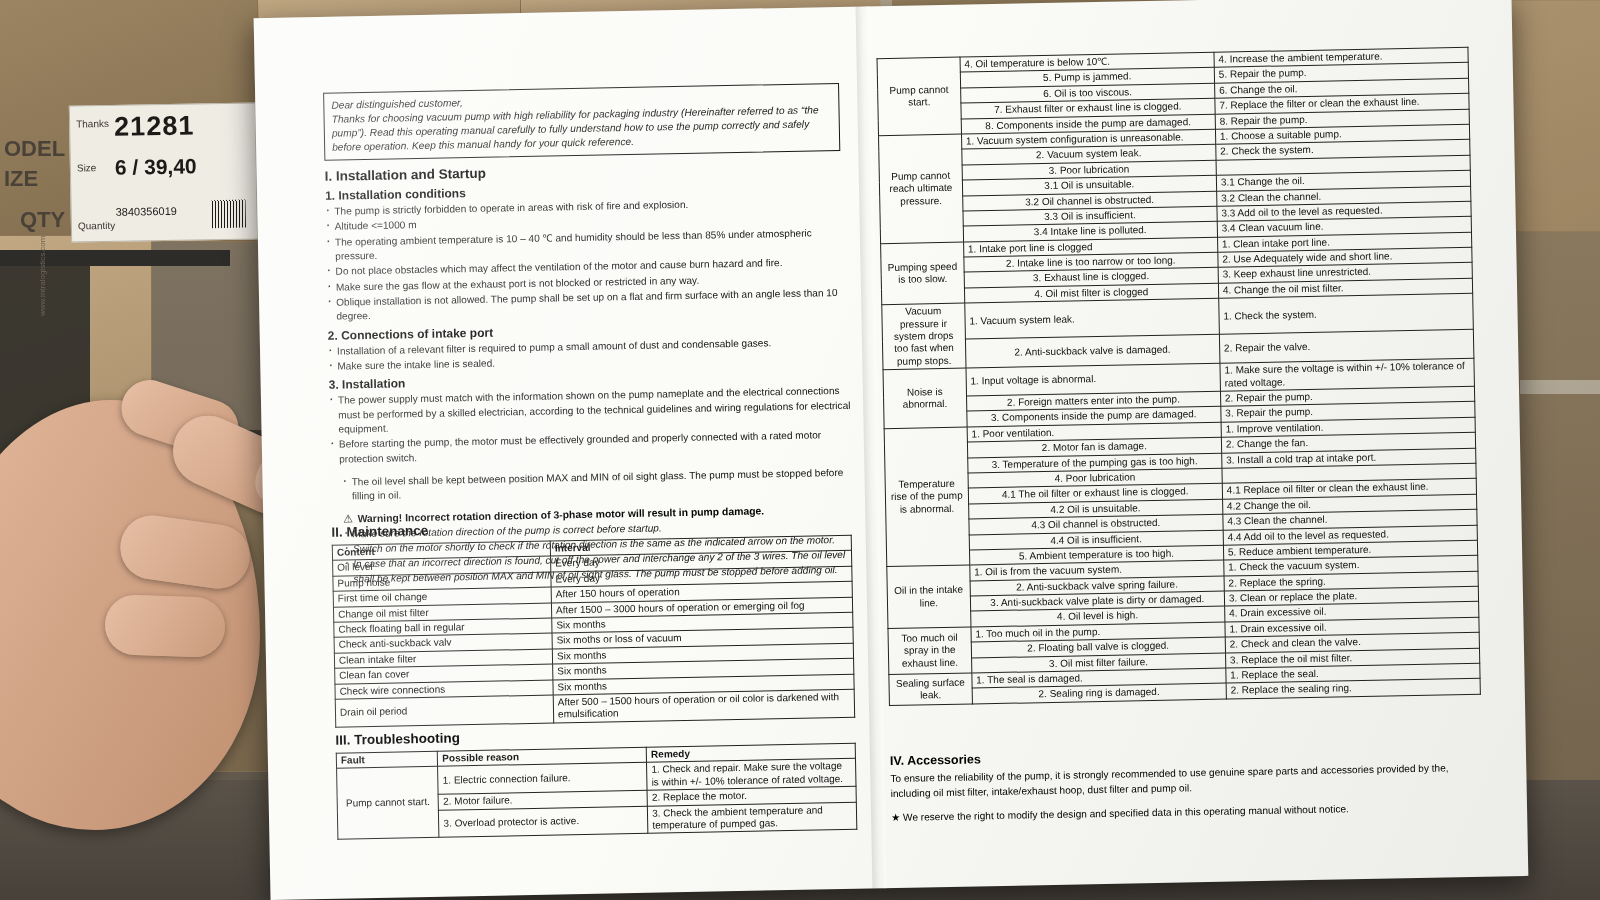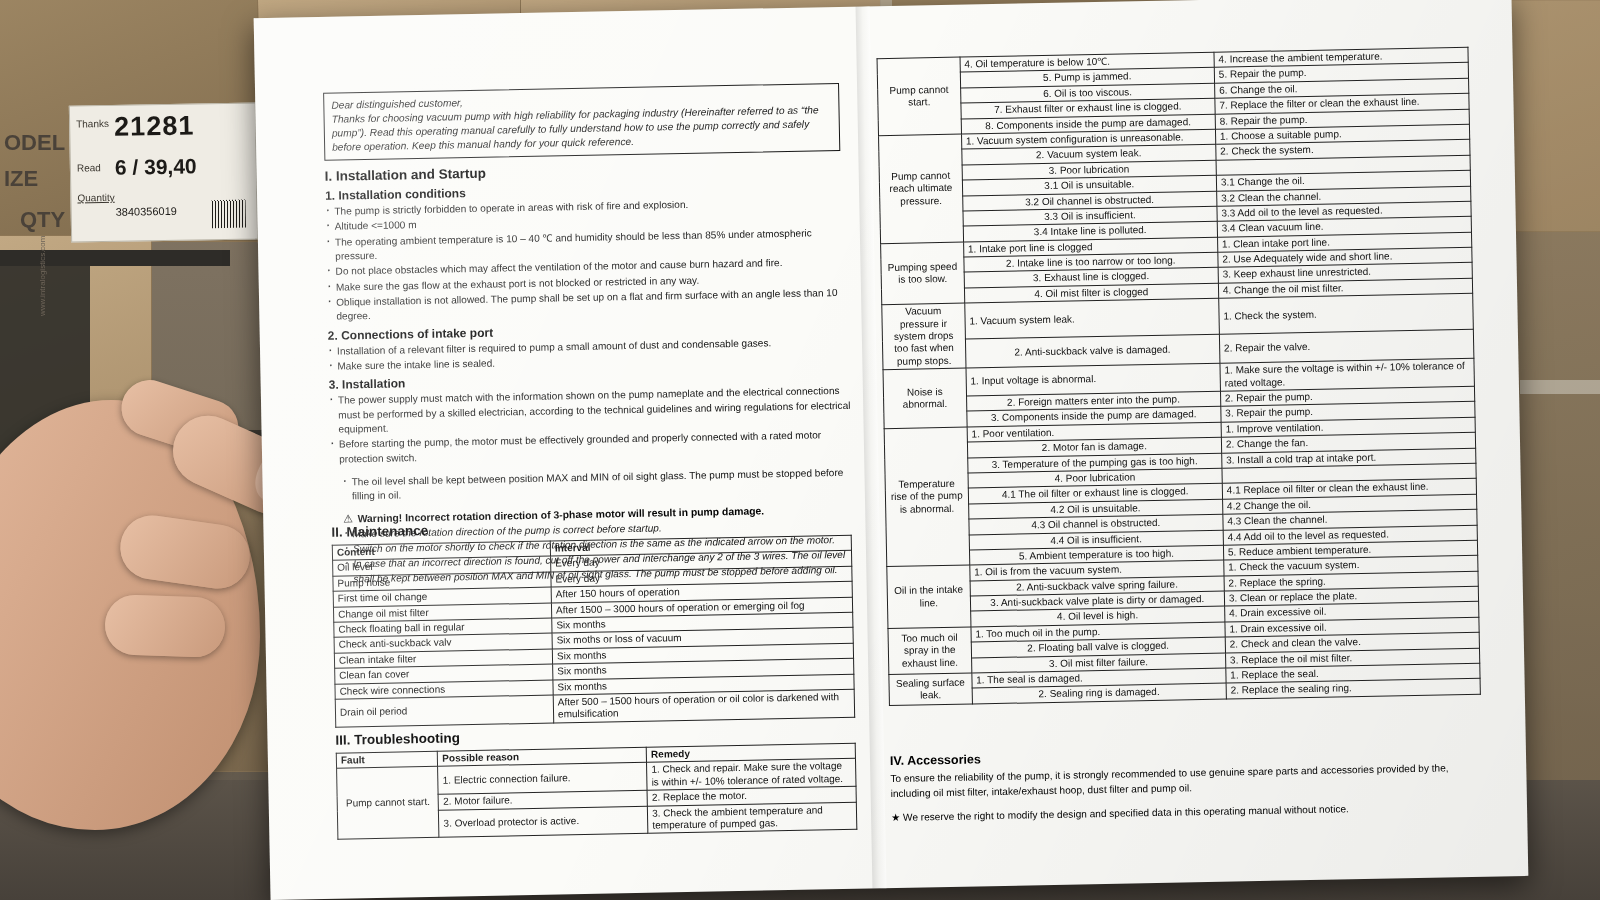--- a/index.html
+++ b/index.html
@@ -89,29 +89,29 @@
   <div class="shelf" style="left:0;top:260px;width:90px;height:360px;opacity:.9;"></div>
   <div class="shelf" style="left:0;top:250px;width:230px;height:16px;"></div>
   <div class="shelf" style="left:150px;top:430px;width:130px;height:10px;opacity:.7;"></div>
 
   <div class="white-rack" style="left:880px;top:0;width:12px;height:900px;opacity:.45;"></div>
   <div class="white-rack" style="left:1520px;top:380px;width:80px;height:14px;opacity:.5;"></div>
   <div class="white-rack" style="left:1100px;top:800px;width:500px;height:12px;opacity:.35;"></div>
 
   <div class="label-card" style="left:70px;top:104px;width:185px;height:135px;transform:rotate(-1deg);">
     <span class="ln" style="top:12px;">Thanks</span>
-    <span class="ln" style="top:56px;">Read</span>
-    <span class="ln" style="top:86px;text-decoration:underline;">Quantity</span>
+    <span class="ln" style="top:56px;">Size</span>
+    <span class="ln" style="top:114px;">Quantity</span>
     <span class="bigtxt" style="left:44px;top:6px;font-size:27px;letter-spacing:1px;">21281</span>
     <span class="bigtxt" style="left:44px;top:50px;font-size:21px;">6 / 39,40</span>
     <span class="bigtxt" style="left:44px;top:100px;font-size:11px;font-weight:normal;">3840356019</span>
     <span class="barcode" style="left:140px;top:96px;width:34px;height:28px;"></span>
   </div>
 
-  <span class="bigtxt" style="left:4px;top:130px;font-size:22px;color:#4a4239;">ODEL</span>
+  <span class="bigtxt" style="left:4px;top:136px;font-size:22px;color:#4a4239;">ODEL</span>
   <span class="bigtxt" style="left:4px;top:166px;font-size:22px;color:#4a4239;">IZE</span>
   <span class="bigtxt" style="left:20px;top:207px;font-size:22px;color:#4a4239;">QTY</span>
   <span style="position:absolute;left:38px;top:316px;font-size:8px;color:#6d6458;transform:rotate(-90deg);transform-origin:left top;">www.intralogistics.com</span>
 
   <div class="floor"></div>
 </div>
 
 <div class="hand">
   <div class="palm" style="left:-70px;top:400px;width:330px;height:430px;"></div>
   <div class="finger" style="left:120px;top:390px;width:120px;height:56px;transform:rotate(18deg);"></div>

